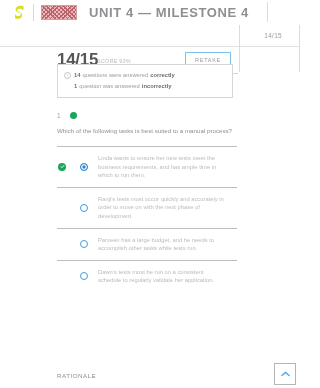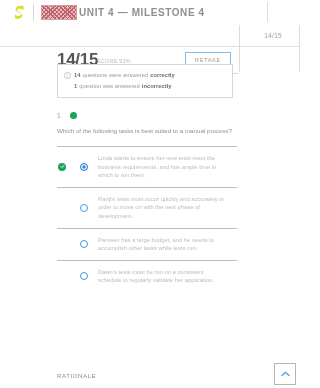--- a/index.html
+++ b/index.html
@@ -37,22 +37,22 @@
     width:36px;height:15px;
     flex:0 0 auto;
     background:
       repeating-linear-gradient(45deg,#b9646a 0 1px,transparent 1px 3px),
       repeating-linear-gradient(-45deg,#b9646a 0 1px,transparent 1px 3px),
       #f0b9bd;
     border:1px solid #d89ba1;
     box-sizing:border-box;
   }
   .unit-title{
-    margin-left:2px;
-    font-size:10px;
+    margin-left:12px;
+    font-size:13px;
     letter-spacing:.6px;
     color:#8d8f93;
     white-space:nowrap;
     font-weight:bold;
   }
   .topbar-rdiv{
     position:absolute;
     top:2px;
     width:1px;height:20px;
     background:#dcdcdc;

